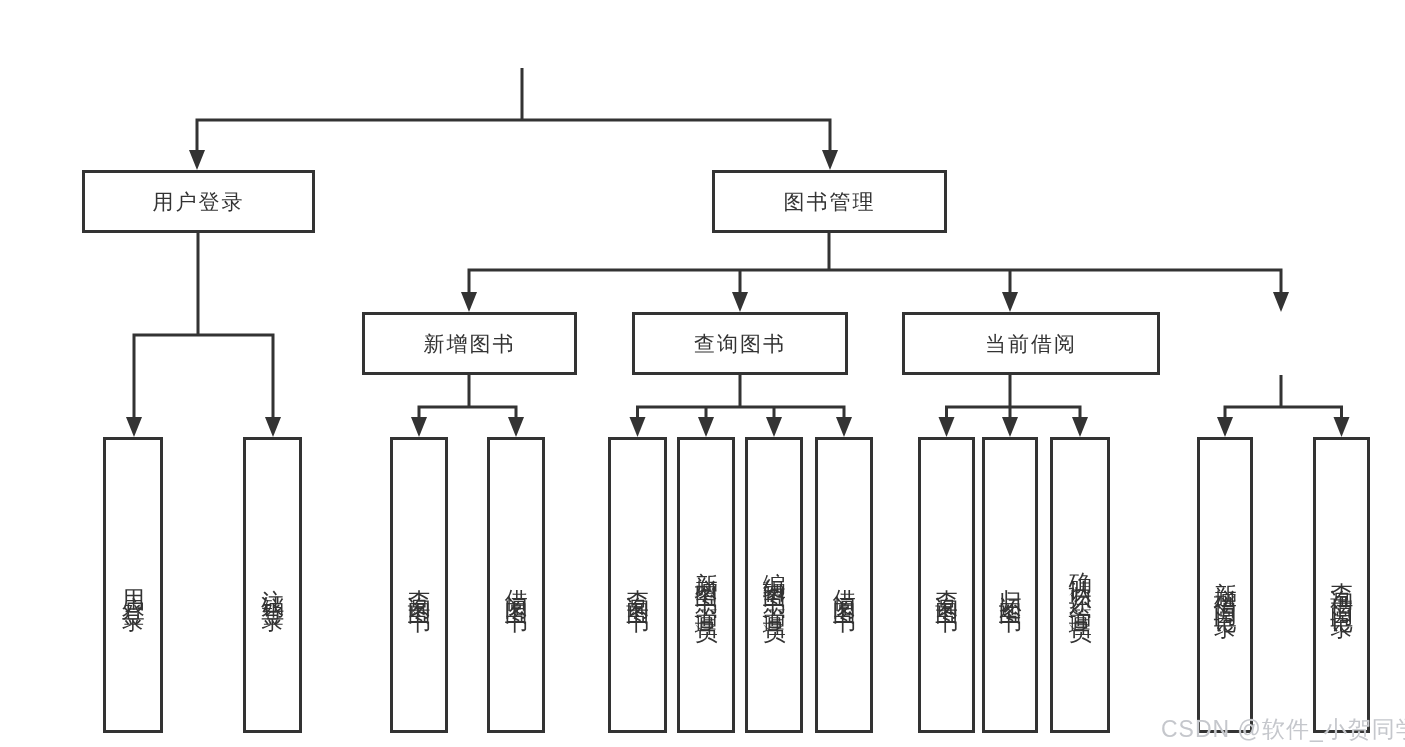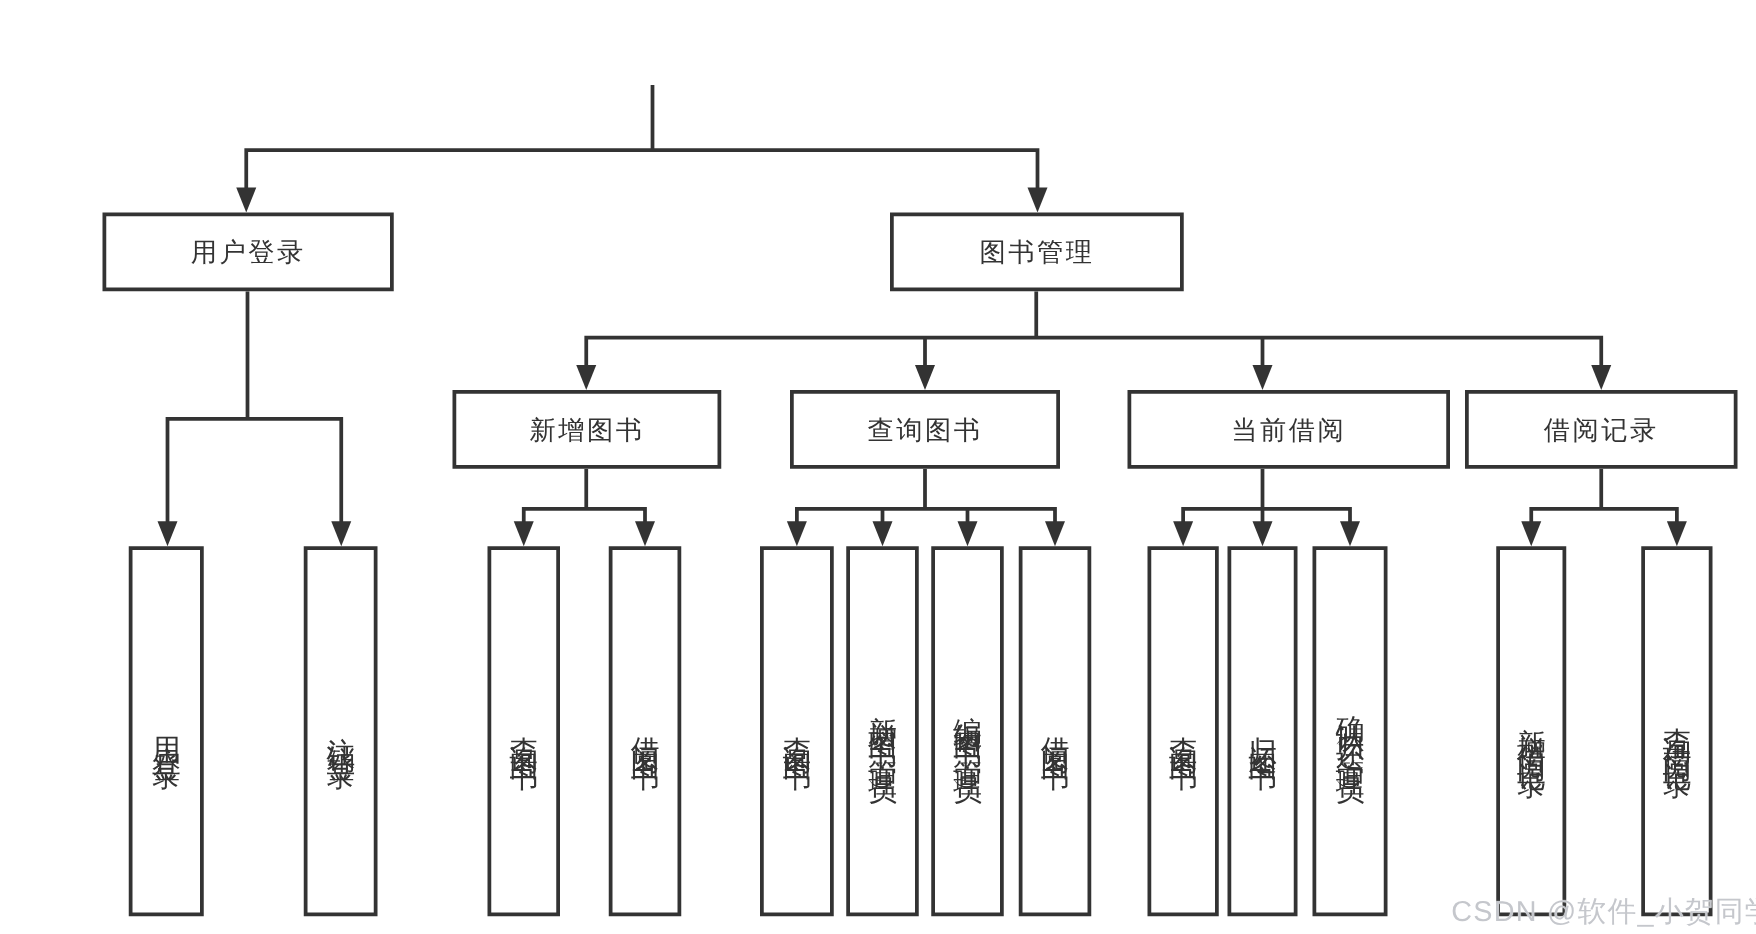--- a/index.html
+++ b/index.html
@@ -145,23 +145,20 @@
 
   <div class="box" id="n-l3-0">
     <span class="hlabel">新增图书</span>
   </div>
   <div class="box" id="n-l3-1">
     <span class="hlabel">查询图书</span>
   </div>
   <div class="box" id="n-l3-2">
     <span class="hlabel">当前借阅</span>
   </div>
-  <div class="box" id="n-l3-3">
-    <span class="hlabel">借阅记录</span>
-  </div>
 
   <div class="box lvl4" id="n-l4-0">
     <span class="vlabel">用户登录</span>
   </div>
   <div class="box lvl4" id="n-l4-1">
     <span class="vlabel">注销登录</span>
   </div>
   <div class="box lvl4" id="n-l4-2">
     <span class="vlabel">查询图书</span>
   </div>

